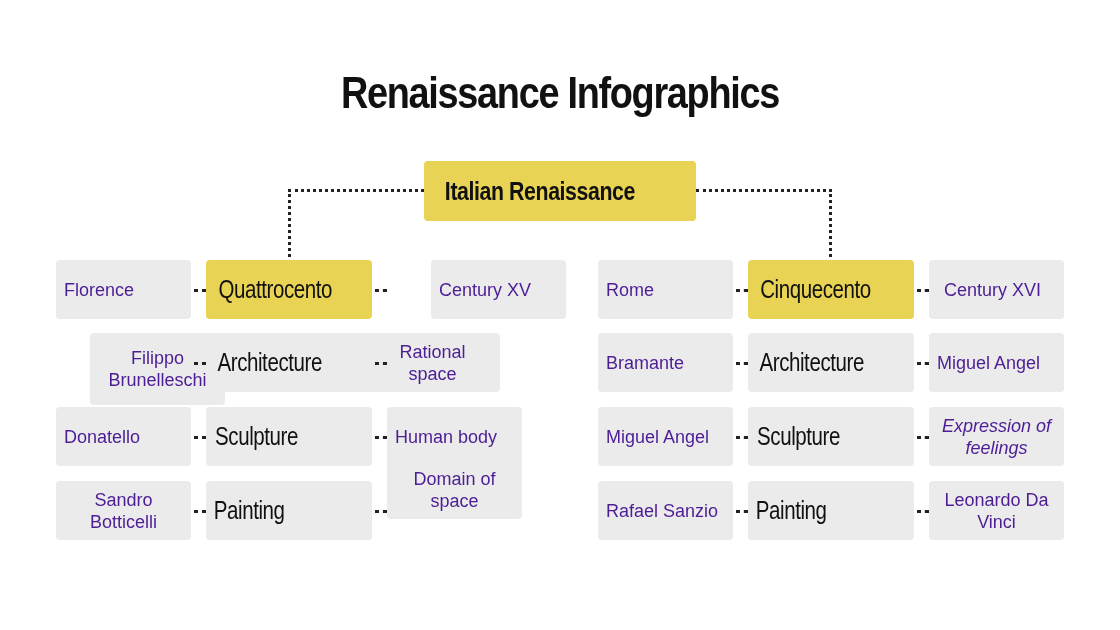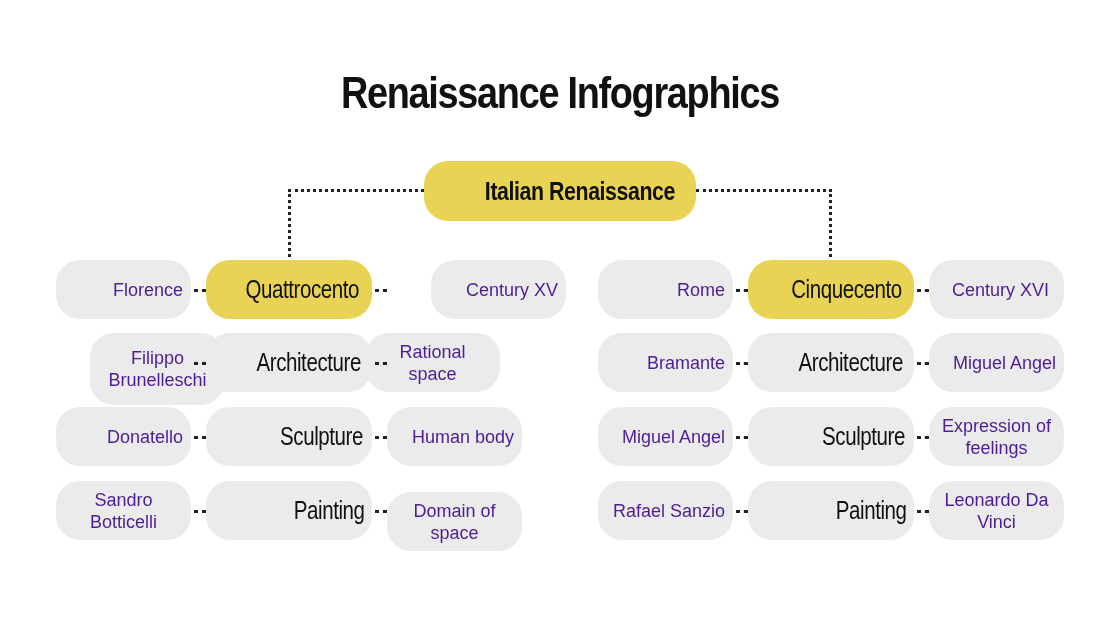--- a/index.html
+++ b/index.html
@@ -1,18 +1,18 @@
 <!DOCTYPE html>
 <html><head>
 <meta charset="utf-8">
 <style>
   html,body{margin:0;padding:0;}
   body{width:1120px;height:630px;background:#ffffff;position:relative;overflow:hidden;font-family:"Liberation Sans",sans-serif;color:#111;}
   .title{position:absolute;left:0;width:1120px;top:68px;text-align:center;font-size:44px;font-weight:bold;letter-spacing:-1.5px;transform:scaleX(0.86);font-family:"Liberation Sans",sans-serif;}
-  .box{position:absolute;border-radius:24px;display:flex;align-items:center;justify-content:flex-end;text-align:center;box-sizing:border-box;}
+  .box{position:absolute;border-radius:4px;display:flex;align-items:center;justify-content:flex-start;text-align:center;box-sizing:border-box;}
   .side{background:#ebebeb;font-size:18px;line-height:22px;color:#4c1d95;}
   .mid{background:#ebebeb;font-size:25px;font-weight:normal;}
   .mid span,.root span{display:inline-block;transform:scaleX(0.82);letter-spacing:-0.5px;}
   .yellow{background:#e9d354;}
   .root{font-size:26px;font-weight:bold;}
   .dots{position:absolute;border:0 dotted #222;}
   .hd{border-top-width:3px;height:0;}
   .vd{border-left-width:3px;width:0;}
 </style>
 </head>
@@ -62,21 +62,21 @@
       <span>Human body</span>
     </div>
     <div class="dots hd" style="left:194px;top:436px;width:12px;"></div>
     <div class="dots hd" style="left:375px;top:436px;width:12px;"></div>
     <div class="box side" style="left:56px;top:481px;width:135px;height:59px;padding:0 8px;">
       <span>Sandro Botticelli</span>
     </div>
     <div class="box mid" style="left:206px;top:481px;width:166px;height:59px;">
       <span>Painting</span>
     </div>
-    <div class="box side" style="left:387px;top:492px;width:135px;height:59px;padding:0 8px;">
+    <div class="box side" style="left:387px;top:460px;width:135px;height:59px;padding:0 8px;">
       <span>Domain of space</span>
     </div>
     <div class="dots hd" style="left:194px;top:510px;width:12px;"></div>
     <div class="dots hd" style="left:375px;top:510px;width:12px;"></div>
     <div class="box side" style="left:598px;top:260px;width:135px;height:59px;padding:0 8px;">
       <span>Rome</span>
     </div>
     <div class="box mid yellow" style="left:748px;top:260px;width:166px;height:59px;">
       <span>Cinquecento</span>
     </div>
@@ -95,21 +95,21 @@
       <span>Miguel Angel</span>
     </div>
     <div class="dots hd" style="left:736px;top:362px;width:12px;"></div>
     <div class="dots hd" style="left:917px;top:362px;width:12px;"></div>
     <div class="box side" style="left:598px;top:407px;width:135px;height:59px;padding:0 8px;">
       <span>Miguel Angel</span>
     </div>
     <div class="box mid" style="left:748px;top:407px;width:166px;height:59px;">
       <span>Sculpture</span>
     </div>
-    <div class="box side" style="left:929px;top:407px;width:135px;height:59px;padding:0 8px;">
+    <div class="box side" style="left:929px;top:407px;width:135px;height:59px;padding:0 8px;font-style:italic;">
       <span>Expression of feelings</span>
     </div>
     <div class="dots hd" style="left:736px;top:436px;width:12px;"></div>
     <div class="dots hd" style="left:917px;top:436px;width:12px;"></div>
     <div class="box side" style="left:598px;top:481px;width:135px;height:59px;padding:0 8px;">
       <span>Rafael Sanzio</span>
     </div>
     <div class="box mid" style="left:748px;top:481px;width:166px;height:59px;">
       <span>Painting</span>
     </div>

